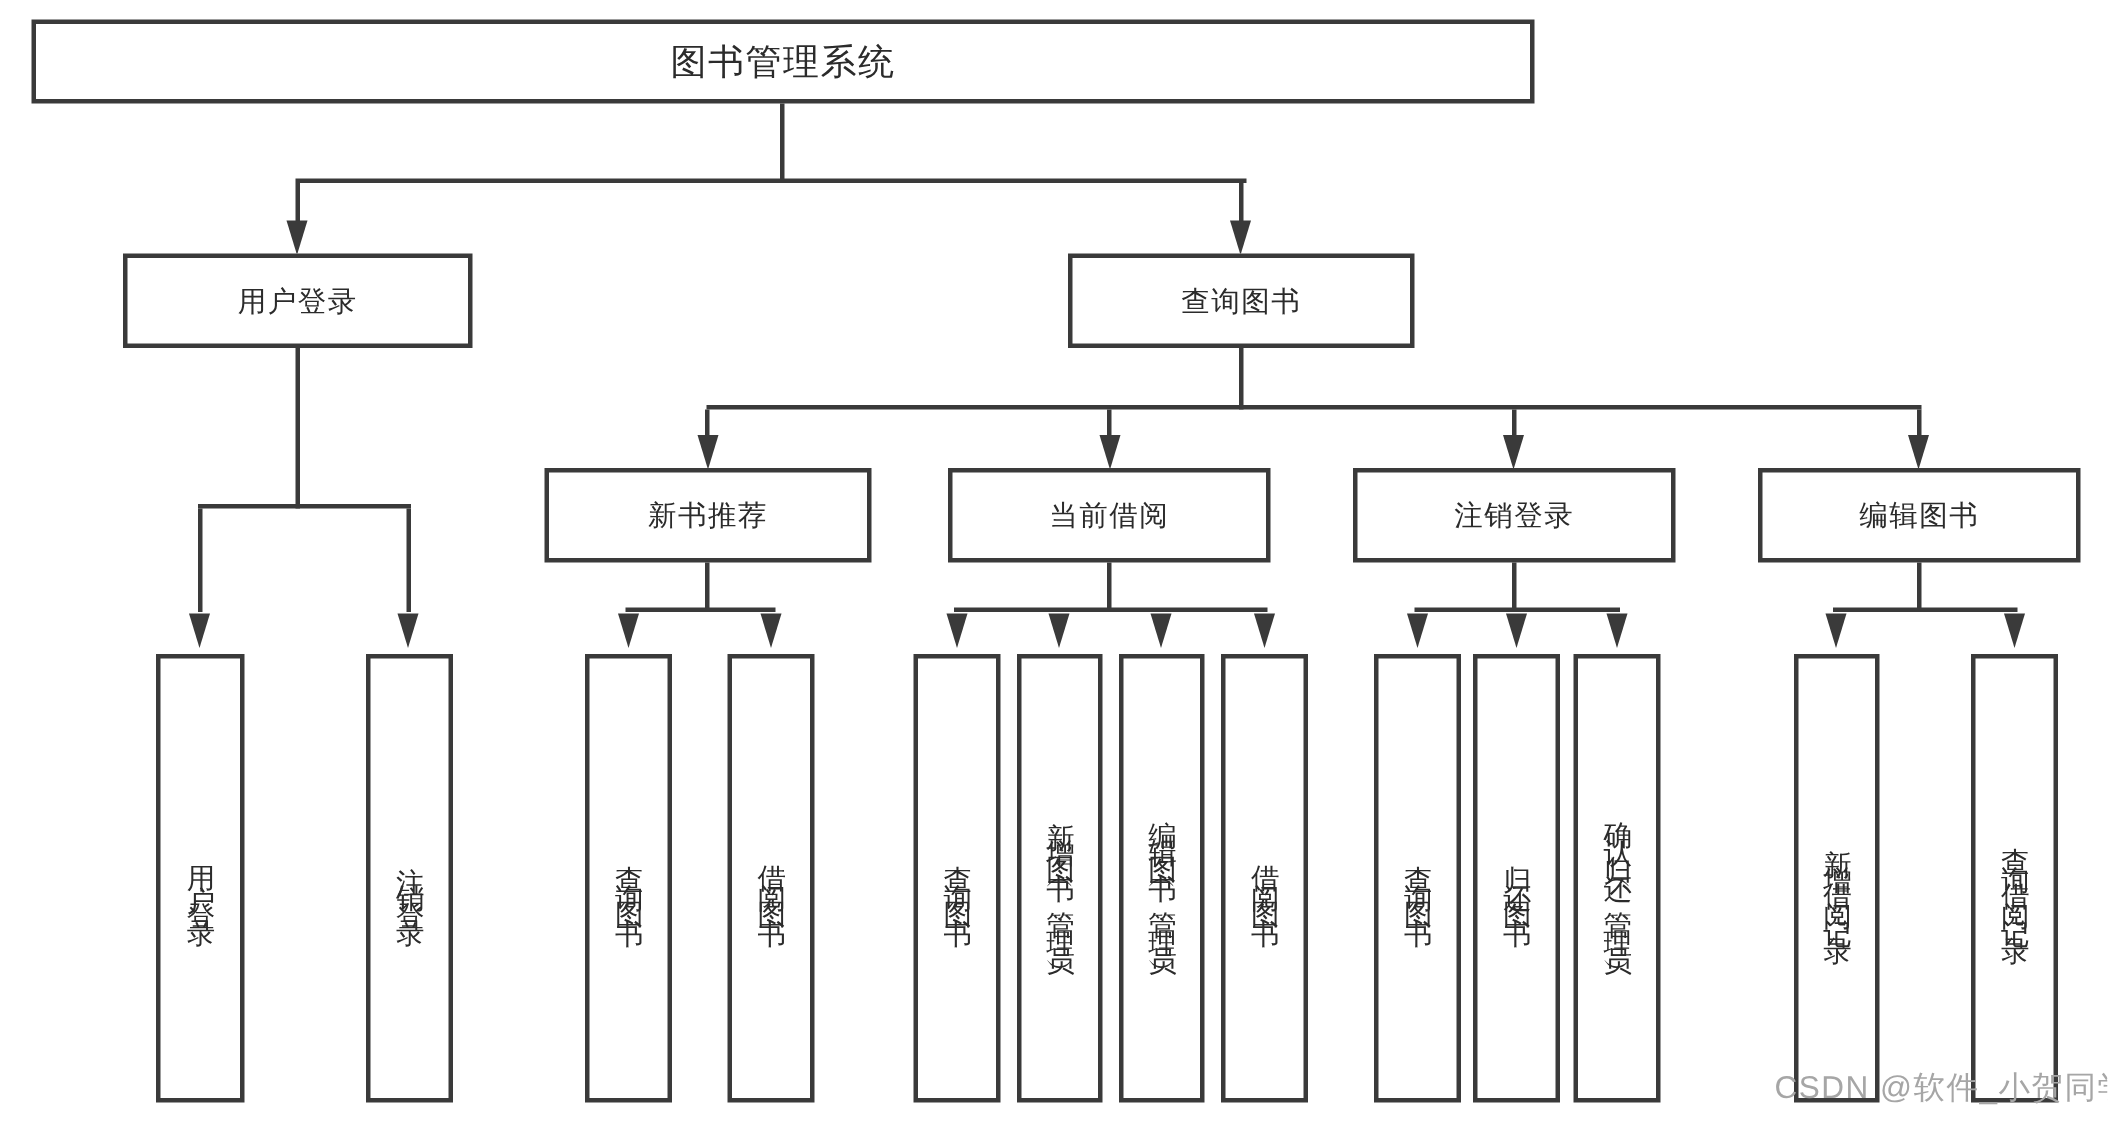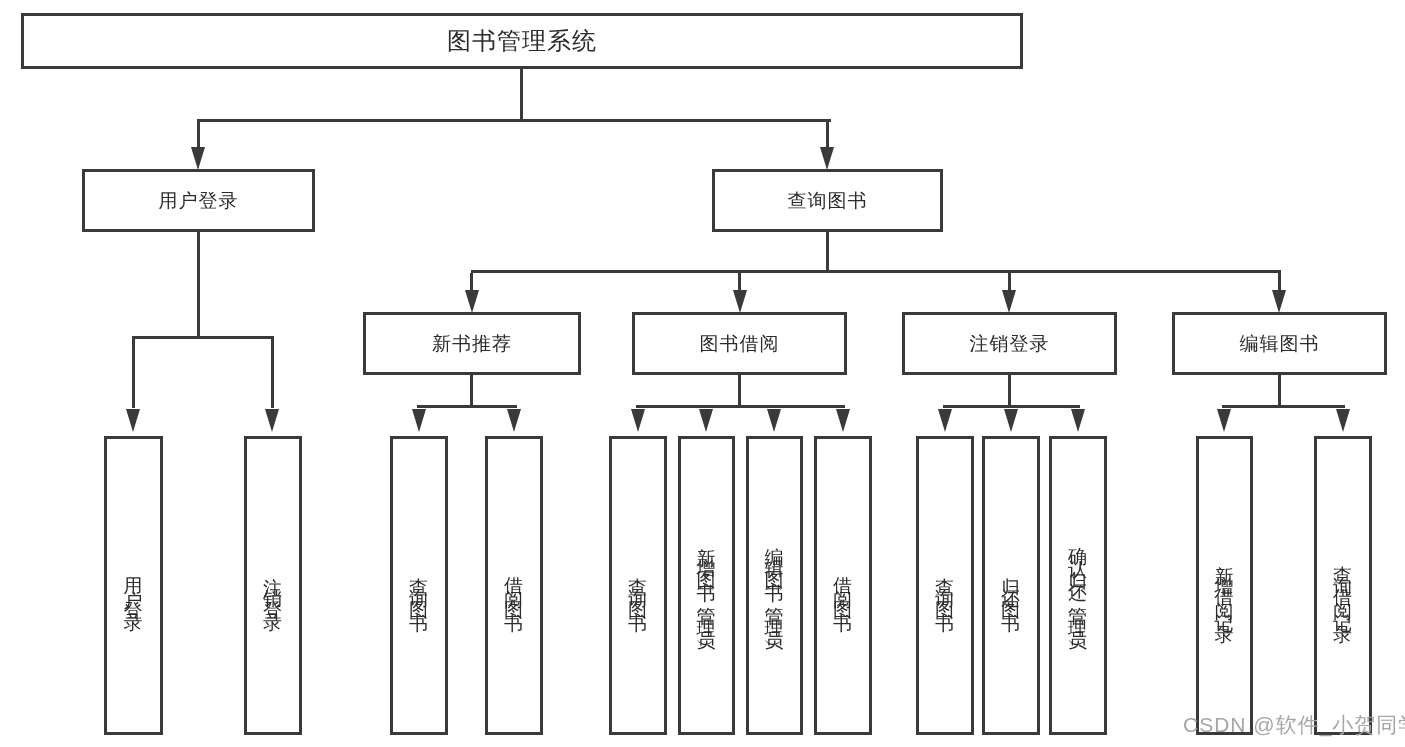--- a/index.html
+++ b/index.html
@@ -95,21 +95,21 @@
   <div class="arrow" style="left:733px; top:290px;"></div>
   <div class="vline" style="left:1008px; top:273px; width:3px; height:17px;"></div>
   <div class="arrow" style="left:1002px; top:290px;"></div>
   <div class="vline" style="left:1278px; top:273px; width:3px; height:17px;"></div>
   <div class="arrow" style="left:1272px; top:290px;"></div>
 
   <div class="node hnode" style="left:363px; top:312px; width:218px; height:63px;text-align:center;">
     <span>新书推荐</span>
   </div>
   <div class="node hnode" style="left:632px; top:312px; width:215px; height:63px;">
-    <span>图书借阅</span>
+    <span>当前借阅</span>
   </div>
   <div class="node hnode" style="left:902px; top:312px; width:215px; height:63px;">
     <span>注销登录</span>
   </div>
   <div class="node hnode" style="left:1172px; top:312px; width:215px; height:63px;">
     <span>编辑图书</span>
   </div>
 
   <div class="vline" style="left:470px; top:375px; width:3px; height:33px;"></div>
   <div class="hline" style="left:417px; top:405px; width:100px; height:3px;"></div>

